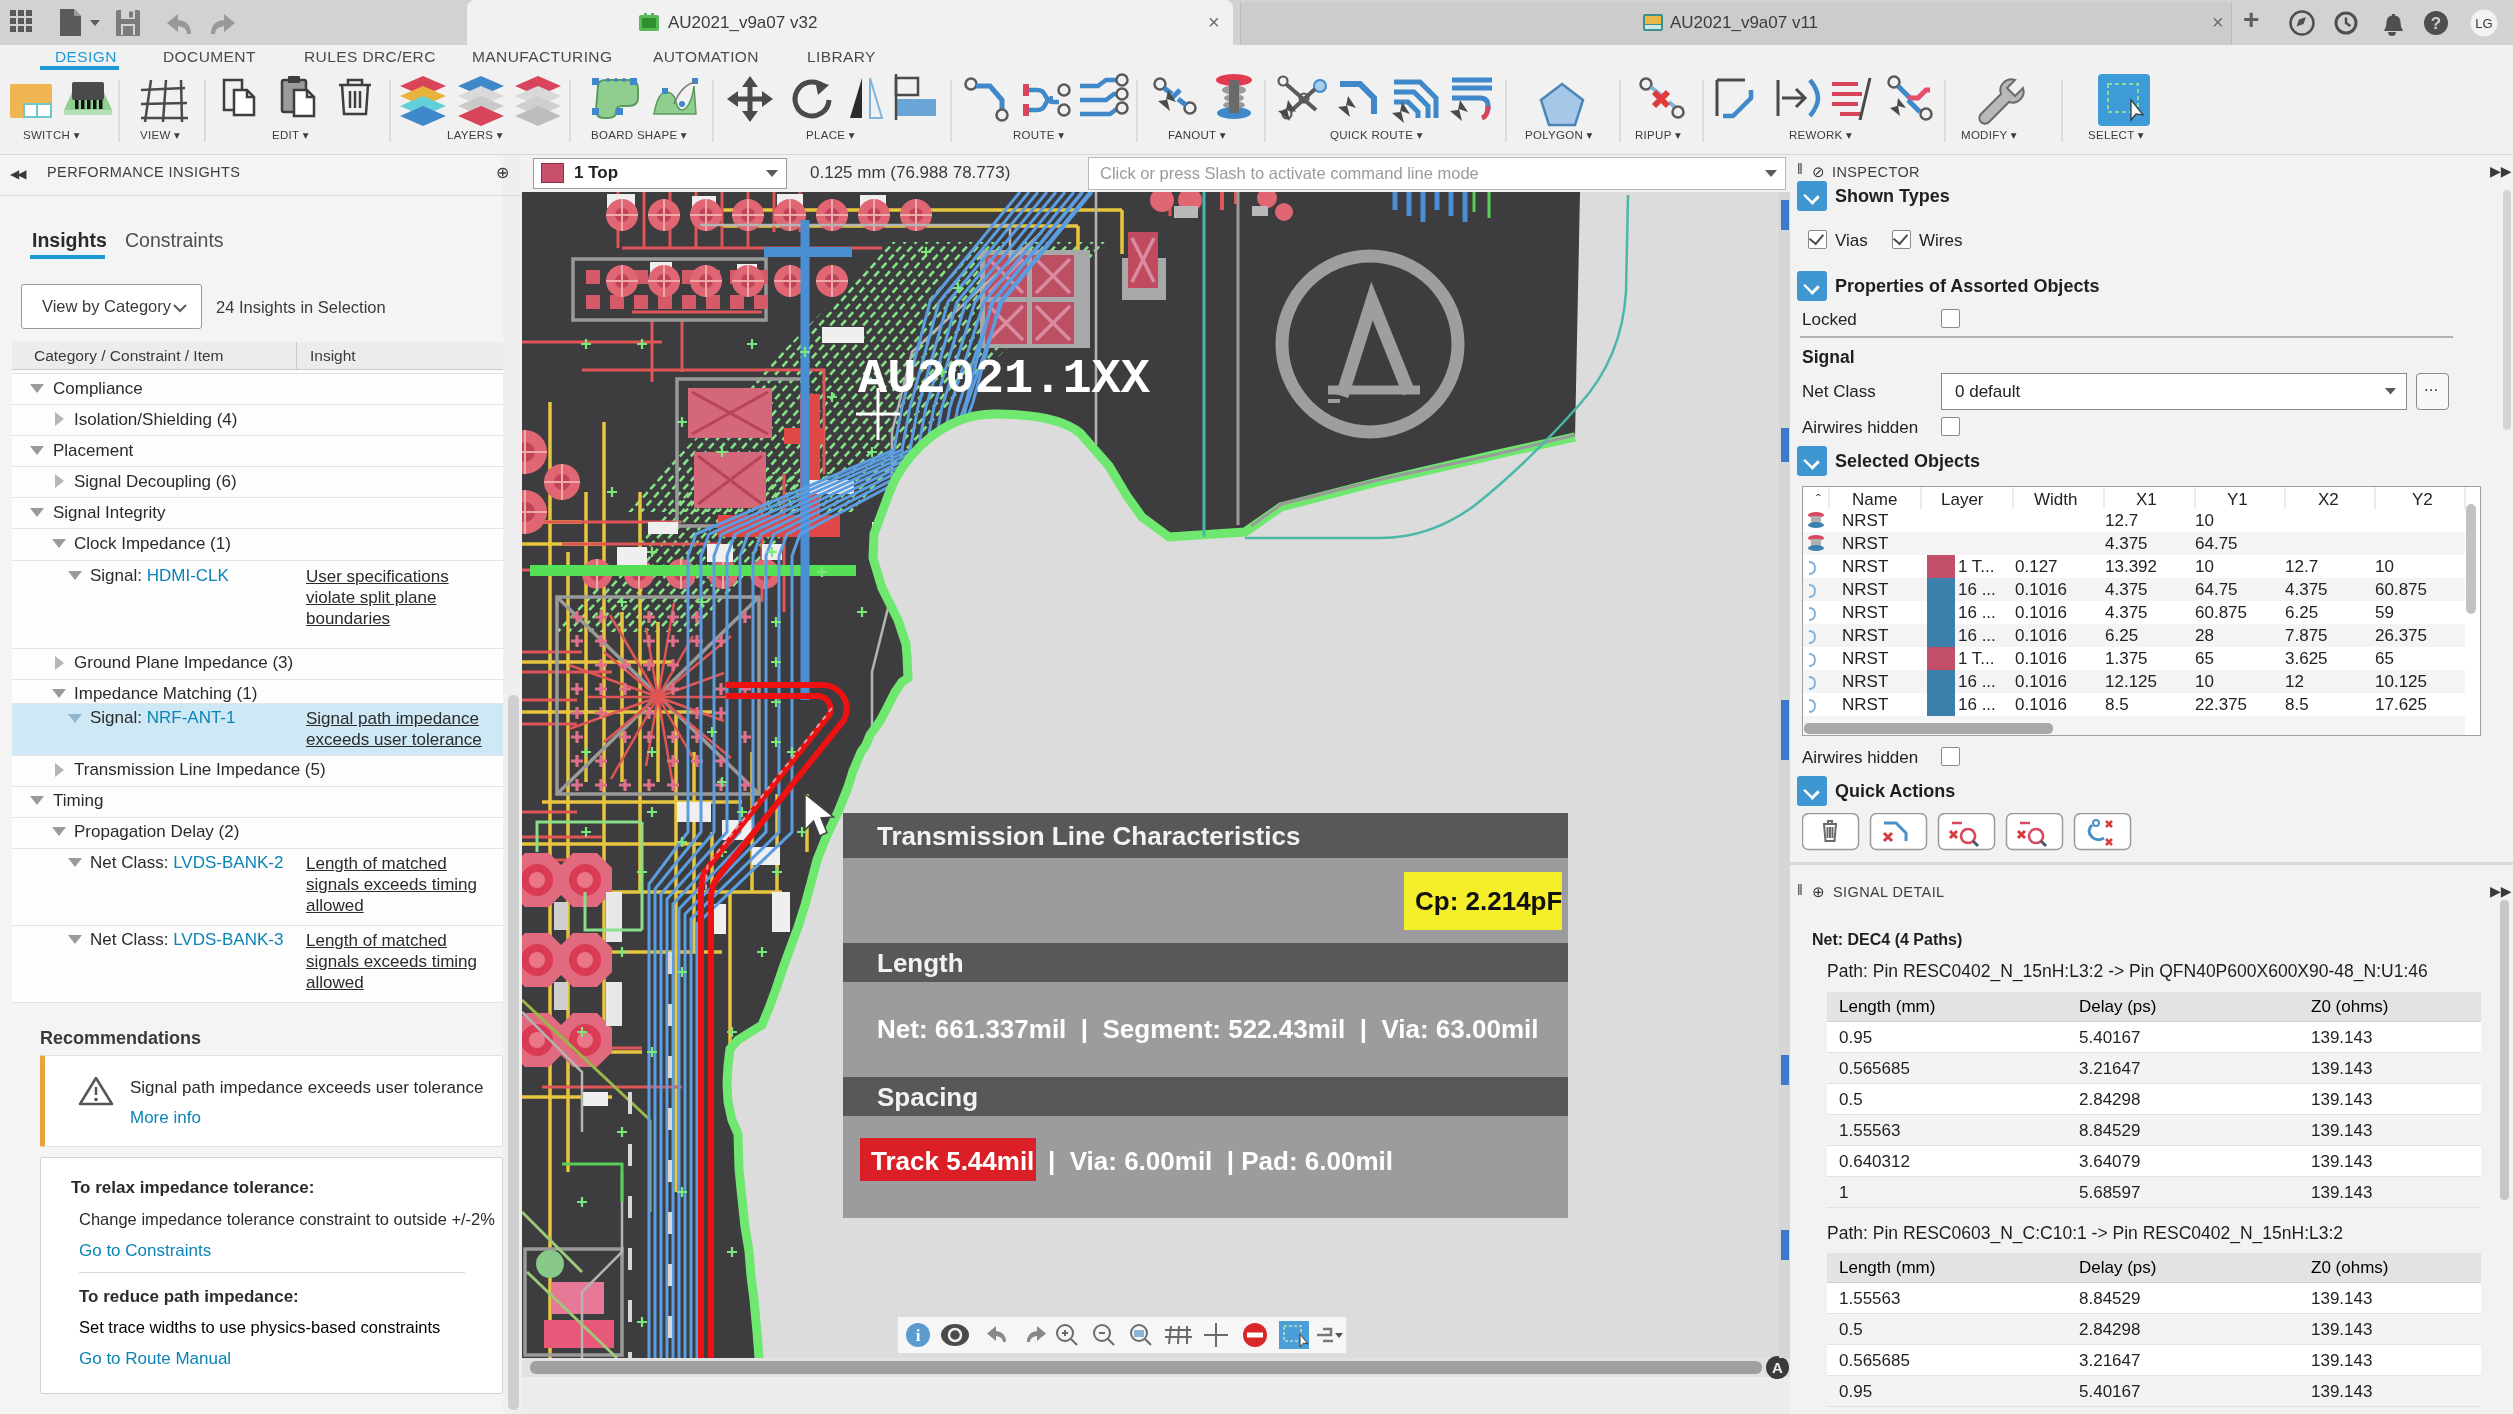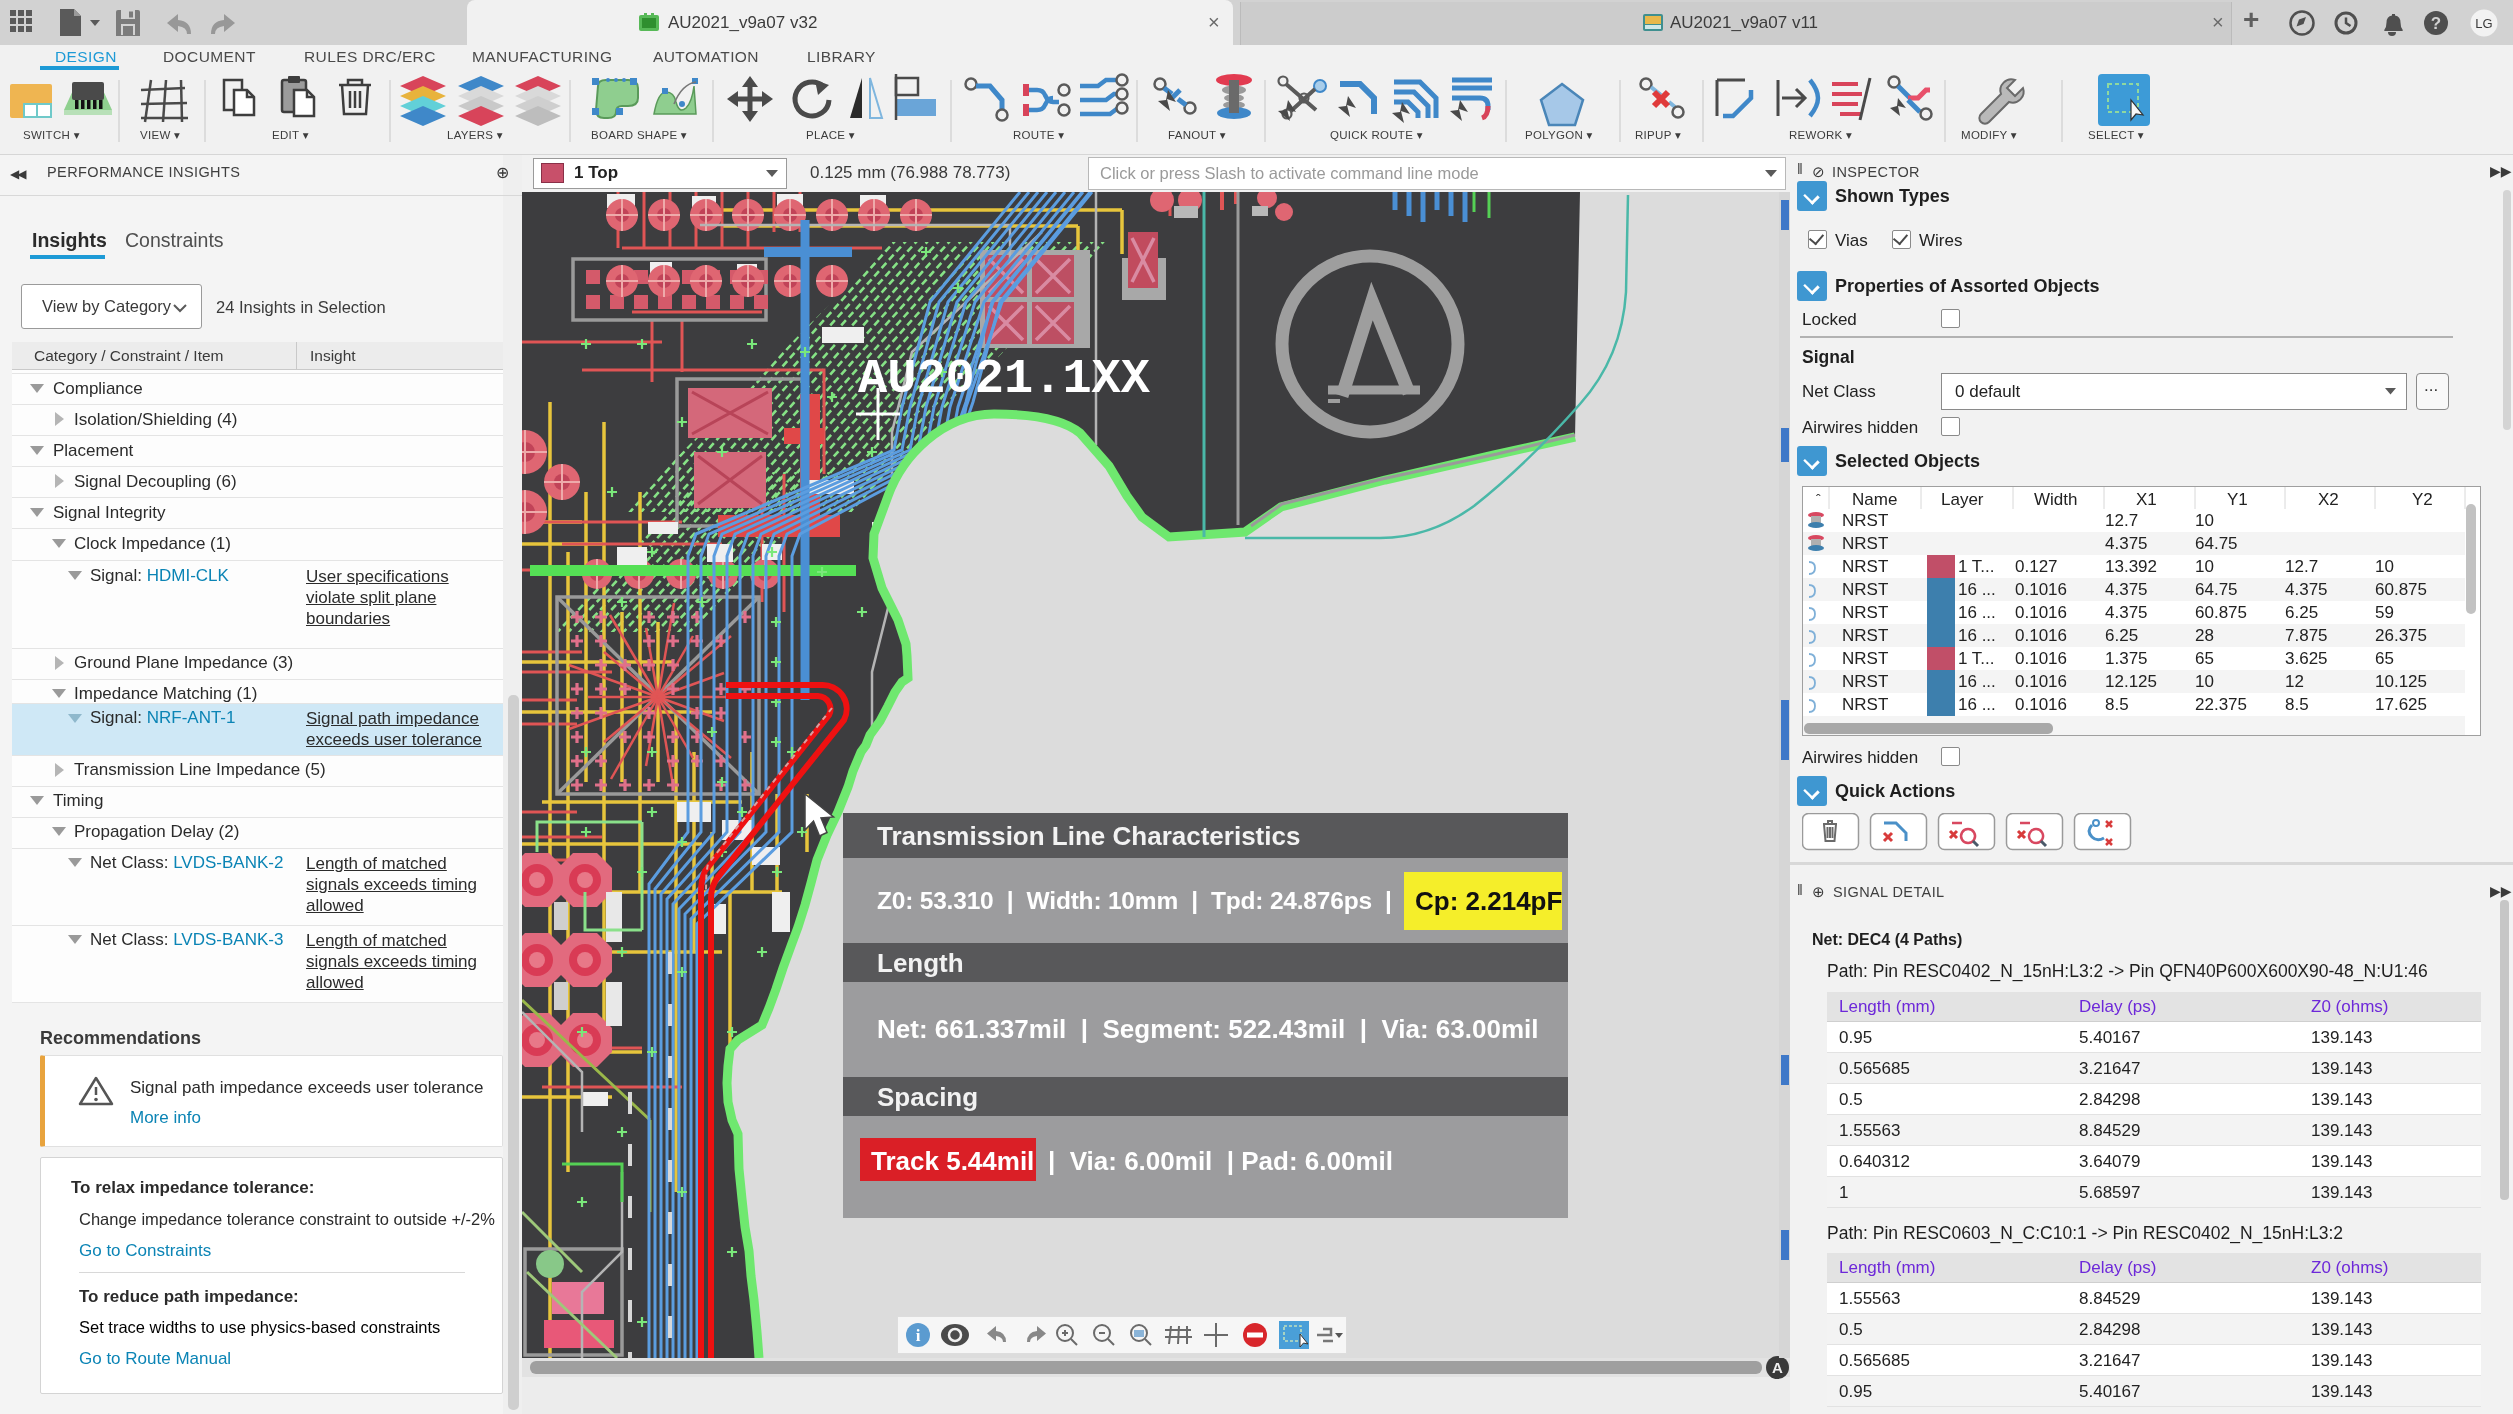--- a/index.html
+++ b/index.html
@@ -35,21 +35,21 @@
 .rp-h { position:absolute; font-size:18px; font-weight:bold; color:#1e1e1e; }
 .chev { position:absolute; width:30px; height:30px; background:#3f97d1; border-radius:3px; }
 .chev:after { content:""; position:absolute; left:8px; top:9px; width:10px; height:10px; border-right:3px solid #fff; border-bottom:3px solid #fff; transform:rotate(45deg) scale(1,0.8); }
 .cb { position:absolute; width:19px; height:19px; background:#fff; border:1.5px solid #8a8a8a; border-radius:2px; }
 .cb.checked:after { content:""; position:absolute; left:3px; top:0px; width:7px; height:11px; border-right:2.5px solid #4a4a4a; border-bottom:2.5px solid #4a4a4a; transform:rotate(40deg); }
 .rp-txt { position:absolute; font-size:17px; color:#222; }
 .sorow { position:absolute; left:0; width:662px; height:23px; }
 .sorow span { position:absolute; top:0; }
 #sd-t1, #sd-t2 { width:654px; font-size:17px; color:#222; }
 .sdhead { position:absolute; top:0; left:0; width:654px; height:30px; background:#e3e3e3; border-bottom:1px solid #cfcfcf; }
-.sdhead span { position:absolute; top:5px; color:#6d28d9; }
+.sdhead span { position:absolute; top:5px; color:#000000; }
 .sdrow { position:absolute; left:0; width:654px; height:31px; background:#fff; border-bottom:1px solid #e2e2e2; }
 .sdrow.alt { background:#f3f3f3; }
 .sdrow span { position:absolute; top:6px; }
 </style>
 </head>
 <body>
 <div id="stage">
   <div class="abs" id="topbar"></div>
   <div class="abs" id="tab1"></div>
   <div class="abs" id="tab2"></div>
@@ -1030,21 +1030,20 @@
 <path d="M 204 504 H 296 A 13 13 0 0 1 307 523 L 183 679 Q 179 688 179 700 L 179 1166"></path>
 </g>
 <path d="M 310 516 L 186 672 Q 184 680 184 700" fill="none" stroke="#d8a0a0" stroke-width="2" stroke-dasharray="5 5"></path>
 <path d="M 283 602 l 0 36 l 8.5 -9 l 6 15 l 7.5 -3.5 l -6 -14.5 l 12.5 -1 z" fill="#ffffff" stroke="#444" stroke-width="1.5"></path>
 </svg>
 
   <div class="abs" style="left:843px;top:813px;width:725px;height:468px">
     <div style="position:absolute;left:0;top:0;width:100%;height:45px;background:#58585a"></div>
     <div style="position:absolute;left:34px;top:8px;font-size:26px;font-weight:bold;color:#f2f2f2">Transmission Line Characteristics</div>
     <div style="position:absolute;left:0;top:45px;width:100%;height:85px;background:#9c9c9e"></div>
-    <div style="position:absolute;left:34px;top:74px;font-size:24.5px;font-weight:bold;color:#fff;letter-spacing:-0.2px">Z0: 53.310&nbsp; |&nbsp; Width: 10mm&nbsp; |&nbsp; Tpd: 24.876ps&nbsp; |</div>
     <div style="position:absolute;left:561px;top:59px;width:158px;height:58px;background:#f5ee2a"></div>
     <div style="position:absolute;left:572px;top:73px;font-size:26px;font-weight:bold;color:#111">Cp: 2.214pF</div>
     <div style="position:absolute;left:0;top:130px;width:100%;height:39px;background:#58585a"></div>
     <div style="position:absolute;left:34px;top:135px;font-size:26px;font-weight:bold;color:#f2f2f2">Length</div>
     <div style="position:absolute;left:0;top:169px;width:100%;height:95px;background:#9c9c9e"></div>
     <div style="position:absolute;left:34px;top:201px;font-size:26px;font-weight:bold;color:#fff">Net: 661.337mil&nbsp; | &nbsp;Segment: 522.43mil&nbsp; | &nbsp;Via: 63.00mil</div>
     <div style="position:absolute;left:0;top:264px;width:100%;height:39px;background:#58585a"></div>
     <div style="position:absolute;left:34px;top:269px;font-size:26px;font-weight:bold;color:#f2f2f2">Spacing</div>
     <div style="position:absolute;left:0;top:303px;width:100%;height:102px;background:#9c9c9e"></div>
     <div style="position:absolute;left:17px;top:325px;width:176px;height:43px;background:#da1f26"></div>

